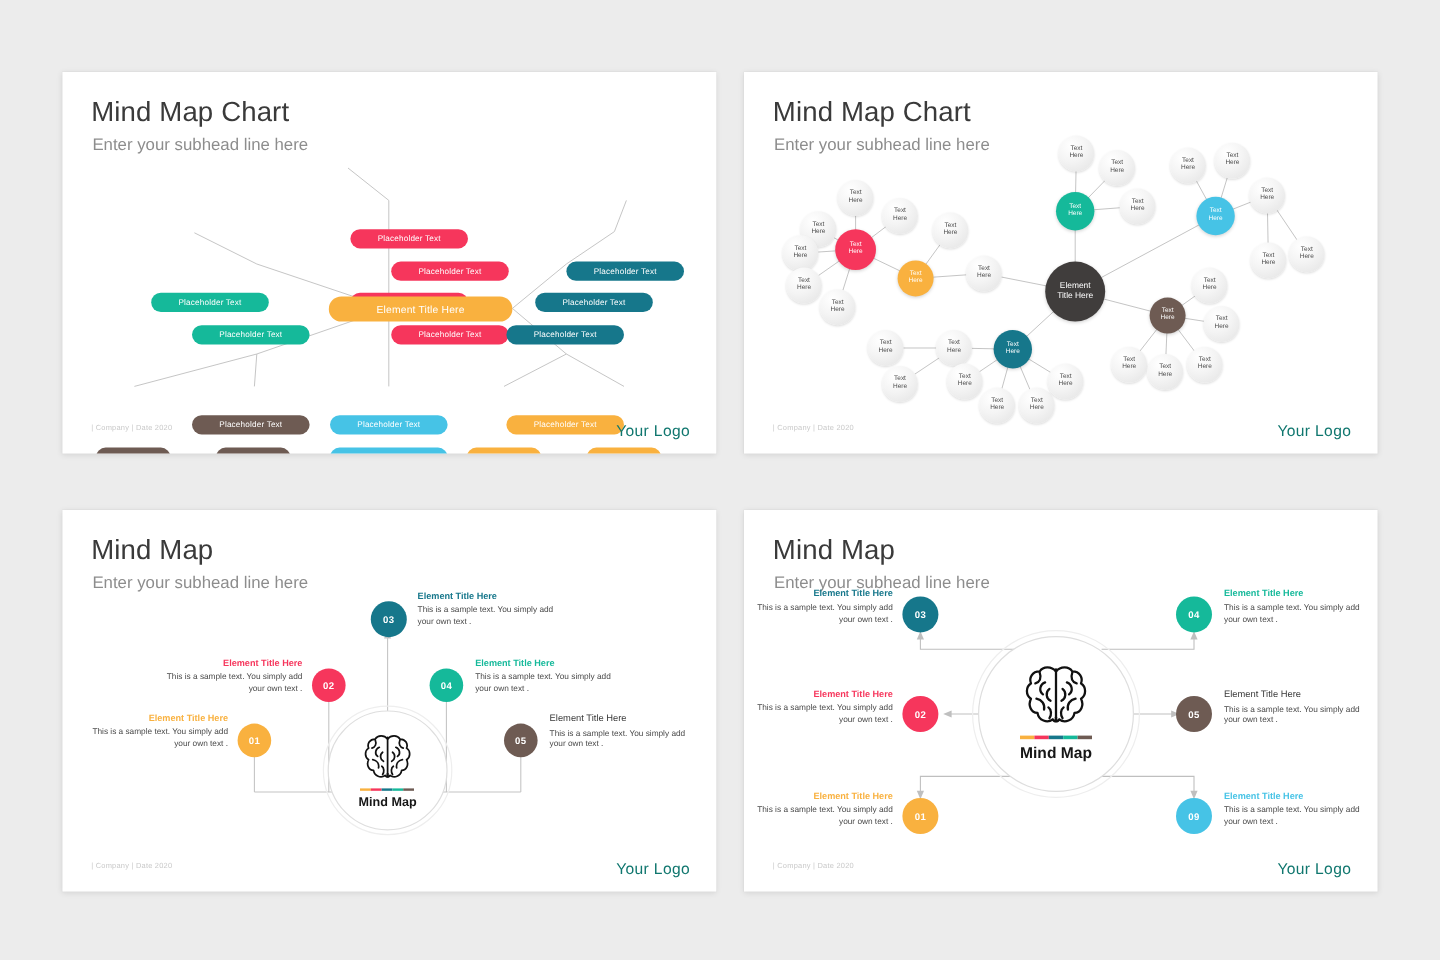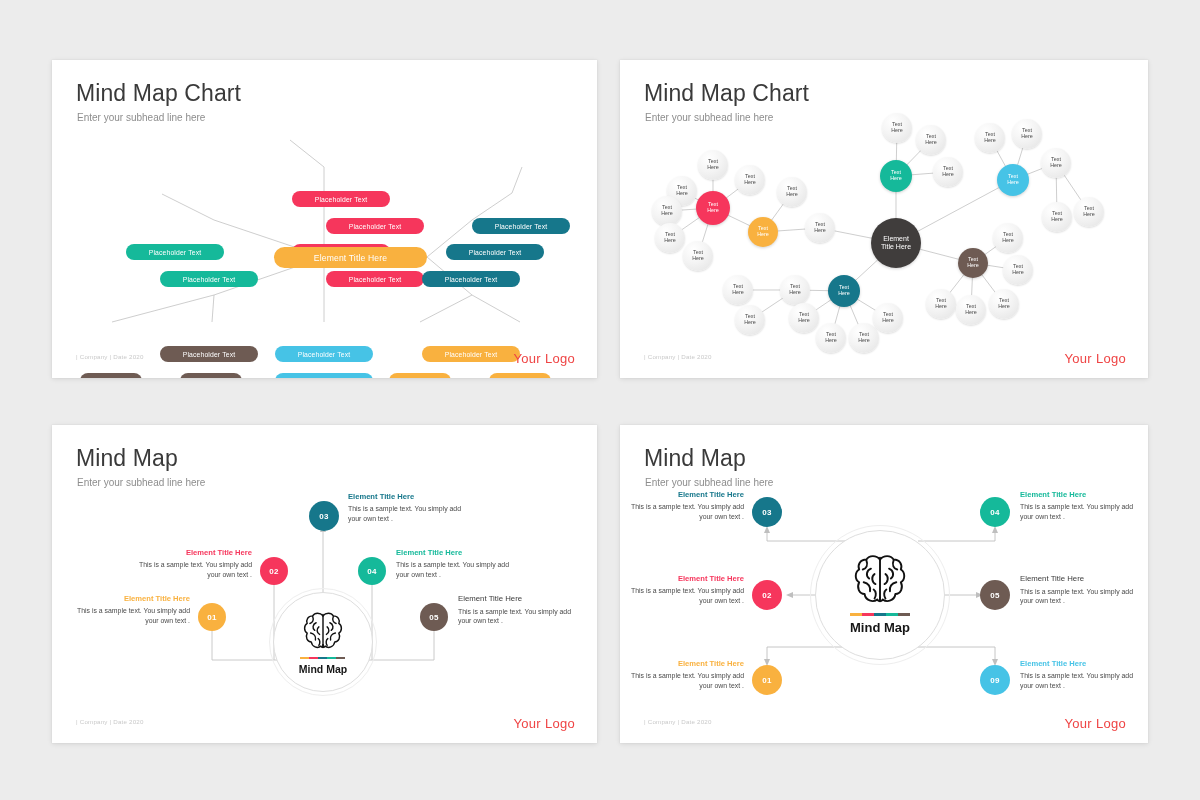--- a/index.html
+++ b/index.html
@@ -25,29 +25,29 @@
   #slide4{left:620px;top:425px;width:528px;height:318px;}
 
   .s-title{
     position:absolute;left:24px;top:22px;
     font-size:23px;font-weight:400;color:#3a3a3a;
     letter-spacing:.1px;line-height:1;
     font-family:"Liberation Sans", sans-serif;
   }
   .s-sub{
     position:absolute;left:25px;top:52px;
-    font-size:10px;color:#8d8d8d;font-weight:400;
+    font-size:14px;color:#8d8d8d;font-weight:400;
   }
   .s-foot{
     position:absolute;left:24px;bottom:18px;
     font-size:6.2px;color:#c9c9c9;letter-spacing:.2px;
   }
   .s-logo{
     position:absolute;right:22px;bottom:12px;
-    font-size:13px;color:#ef4444;font-weight:400;letter-spacing:.3px;margin-top:34px;
+    font-size:13px;color:#0f766e;font-weight:400;letter-spacing:.3px;margin-top:34px;
   }
 
   
   .canvas{position:absolute;left:0;top:0;width:100%;height:100%;}
   svg.lines{position:absolute;left:0;top:0;overflow:visible;}
   .pill{
     position:absolute;
     border-radius:999px;
     color:#fff;
     display:flex;align-items:center;justify-content:center;

